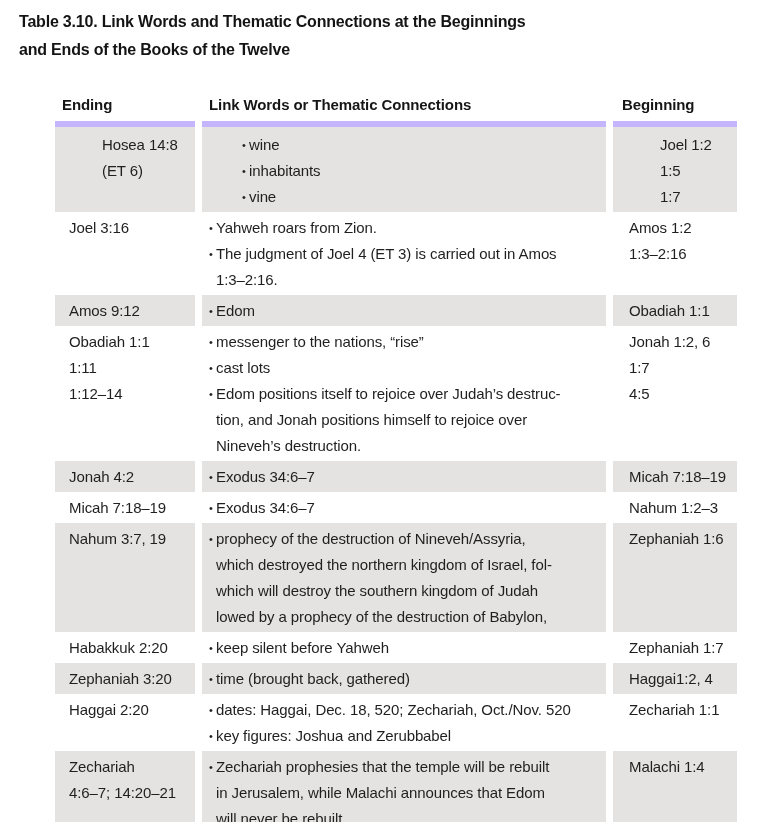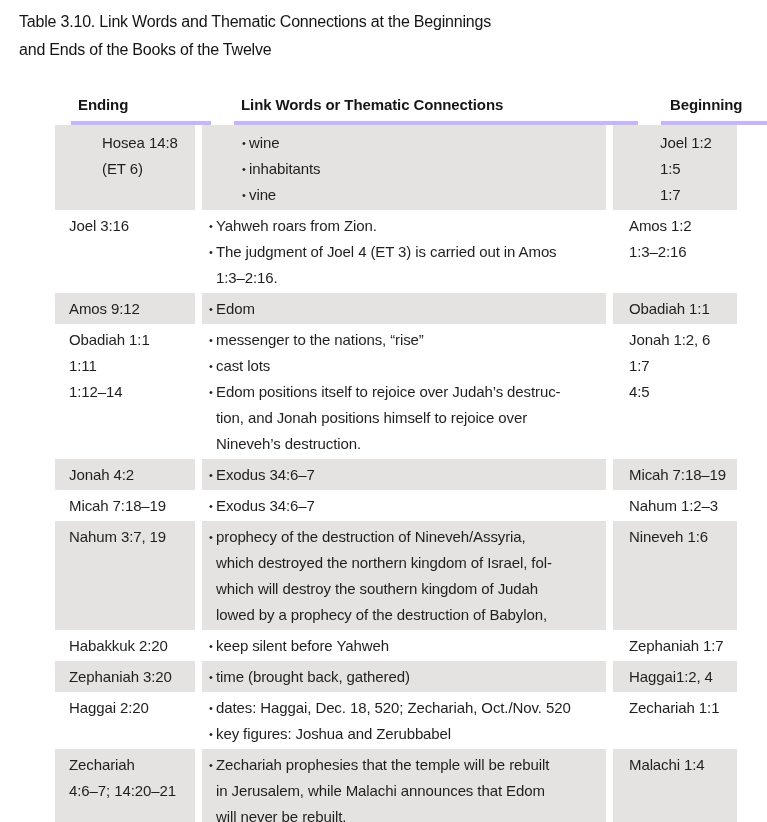--- a/index.html
+++ b/index.html
@@ -13,21 +13,21 @@
     color: #1f1f1f;
   }
   .page {
     position: relative;
     width: 767px;
     height: 822px;
     background: #ffffff;
   }
   .doc-title {
     padding: 8px 0 0 19px;
-    font-weight: 400;
+    font-weight: 700;
     font-size: 16px;
     line-height: 28px;
     color: #141414;
     letter-spacing: -0.2px;
   }
   .tbl {
     margin: 26px 0 0 55px;
     width: 682px;
   }
   .t-row {
@@ -43,22 +43,21 @@
     letter-spacing: -0.1px;
   }
   .c1 { width: 140px; flex: 0 0 140px; }
   .c2 { width: 404px; flex: 0 0 404px; }
   .c3 { width: 124px; flex: 0 0 124px; padding-left: 9px; }
   .t-header .t-cell {
     font-weight: 700;
     color: #161616;
     padding-top: 2px;
     padding-bottom: 3px;
-    border-bottom: 4px solid #c4b5fd;
-    margin-left: 16px;
+    border-bottom: 6px solid #c4b5fd;
   }
   .t-body .t-row.shaded .t-cell { background: #e4e3e1; }
   .t-body .t-row:first-child .t-cell { padding-top: 5px; padding-left: 40px; }
   .t-body .t-row:last-child .t-cell { border-bottom: 2px solid #3d3d3d; }
   .cell-line {
     white-space: nowrap;
     padding-left: 7px;
     text-indent: 0;
   }
   .bullet {
@@ -171,21 +170,21 @@
           <div class="t-cell c1">
             <div class="cell-line">Nahum 3:7, 19</div>
           </div>
           <div class="t-cell c2">
             <div class="cell-line"><span class="bullet">•</span>prophecy of the destruction of Nineveh/Assyria,</div>
             <div class="cell-line">which destroyed the northern kingdom of Israel, fol-</div>
             <div class="cell-line">which will destroy the southern kingdom of Judah</div>
             <div class="cell-line">lowed by a prophecy of the destruction of Babylon,</div>
           </div>
           <div class="t-cell c3">
-            <div class="cell-line">Nineveh 1:6</div>
+            <div class="cell-line">Zephaniah 1:6</div>
           </div>
         </div>
         <div class="t-row">
           <div class="t-cell c1">
             <div class="cell-line">Habakkuk 2:20</div>
           </div>
           <div class="t-cell c2">
             <div class="cell-line"><span class="bullet">•</span>keep silent before Yahweh</div>
           </div>
           <div class="t-cell c3">

